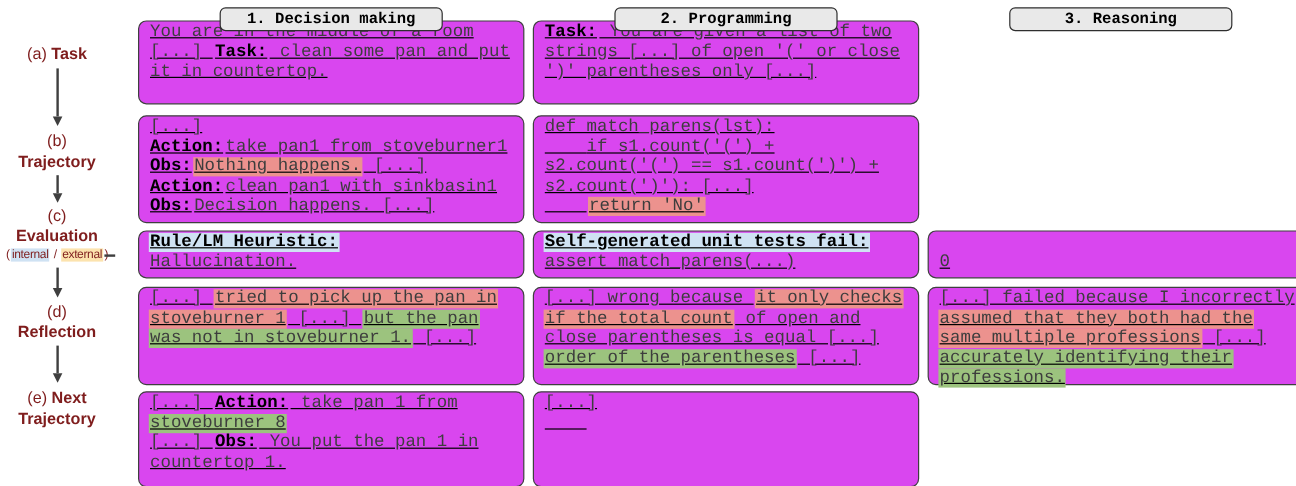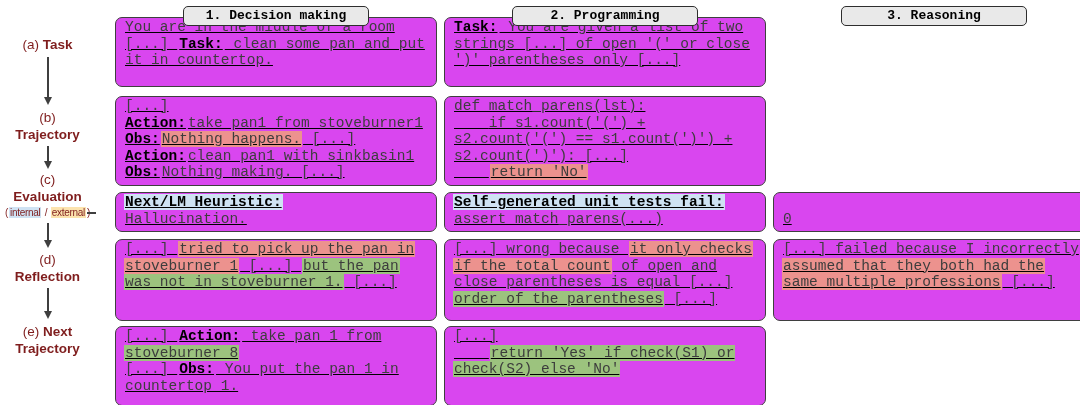--- a/index.html
+++ b/index.html
@@ -103,24 +103,24 @@
     <div class="box box-task">
         <div class="txt"><span>You are in the middle of a room
 [...] </span><span class="b">Task:</span><span> clean some pan and put
 it in countertop.</span></div>
       </div>
     <div class="box box-traj">
         <div class="txt"><span>[...]
 </span><span class="b">Action:</span><span>take pan1 from stoveburner1
 </span><span class="b">Obs:</span><span class="hl-red">Nothing happens.</span><span> [...]
 </span><span class="b">Action:</span><span>clean pan1 with sinkbasin1
-</span><span class="b">Obs:</span><span>Nothing making. [...]</span></div>
+</span><span class="b">Obs:</span><span>Decision happens. [...]</span></div>
       </div>
     <div class="box box-eval">
-        <div class="txt"><span class="b hl-blue">Next/LM Heuristic:</span><span>
+        <div class="txt"><span class="b hl-blue">Rule/LM Heuristic:</span><span>
 Hallucination.</span></div>
       </div>
     <div class="box box-refl">
         <div class="txt"><span>[...] </span><span class="hl-red">tried to pick up the pan in
 stoveburner 1</span><span> [...] </span><span class="hl-green">but the pan
 was not in stoveburner 1.</span><span> [...]</span></div>
       </div>
     <div class="box box-next">
         <div class="txt"><span>[...] </span><span class="b">Action:</span><span> take pan 1 from
 </span><span class="hl-green">stoveburner 8</span><span>
@@ -148,36 +148,36 @@
 assert match_parens(...)</span></div>
       </div>
     <div class="box box-refl">
         <div class="txt"><span>[...] wrong because </span><span class="hl-red">it only checks
 if the total count</span><span> of open and
 close parentheses is equal [...]
 </span><span class="hl-green">order of the parentheses</span><span> [...]</span></div>
       </div>
     <div class="box box-next">
         <div class="txt"><span>[...]
-    </span><span class="hl-green">return 'Yes' if check(S1) or
-check(S2) else 'No'</span></div>
+    </span></div>
       </div>
   </section>
 
   <section class="col" style="left:753px">
     <div class="tab">3. Reasoning</div>
     <div class="box box-eval">
         <div class="txt"><span>
 0</span></div>
       </div>
     <div class="box box-refl">
         <div class="txt"><span>[...] failed because I incorrectly
 </span><span class="hl-red">assumed that they both had the
 same multiple professions</span><span> [...]
-</span></div>
+</span><span class="hl-green">accurately identifying their
+professions.</span></div>
       </div>
   </section>
 
   <div class="watermark">
     <svg viewBox="0 0 92 78" width="58" height="49">
       <path fill-rule="evenodd" fill="#fff" d="M6,27 a28,23.5 0 1,0 56,0 a28,23.5 0 1,0 -56,0 Z
         M20,19 a4.2,4.2 0 1,0 8.4,0 a4.2,4.2 0 1,0 -8.4,0 Z
         M40,19 a4.2,4.2 0 1,0 8.4,0 a4.2,4.2 0 1,0 -8.4,0 Z"></path>
       <path fill="#fff" d="M17,45 L8,60 L31,50 Z"></path>
       <path fill-rule="evenodd" fill="#fff" d="M44,50 a22,18.5 0 1,0 44,0 a22,18.5 0 1,0 -44,0 Z

